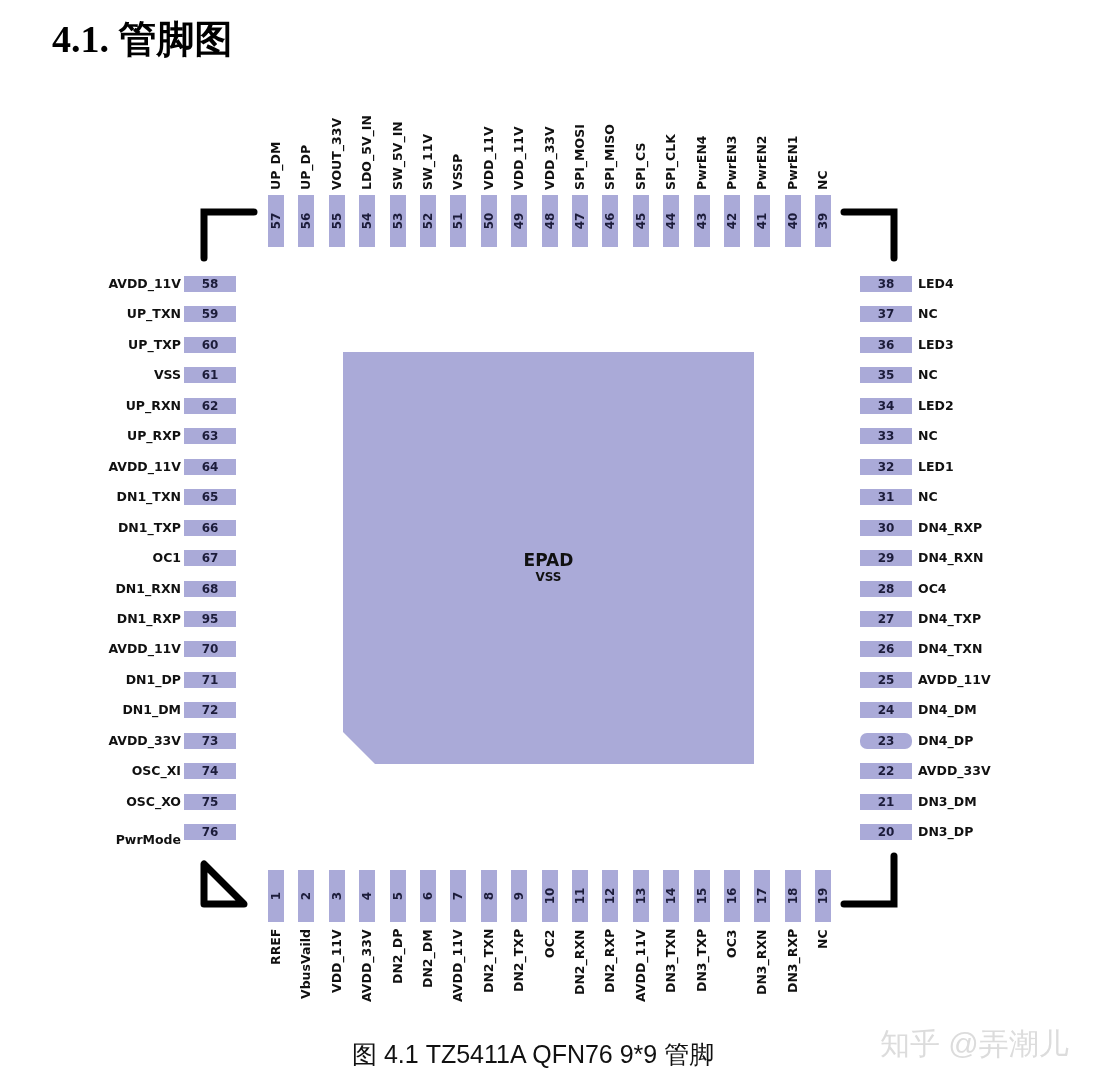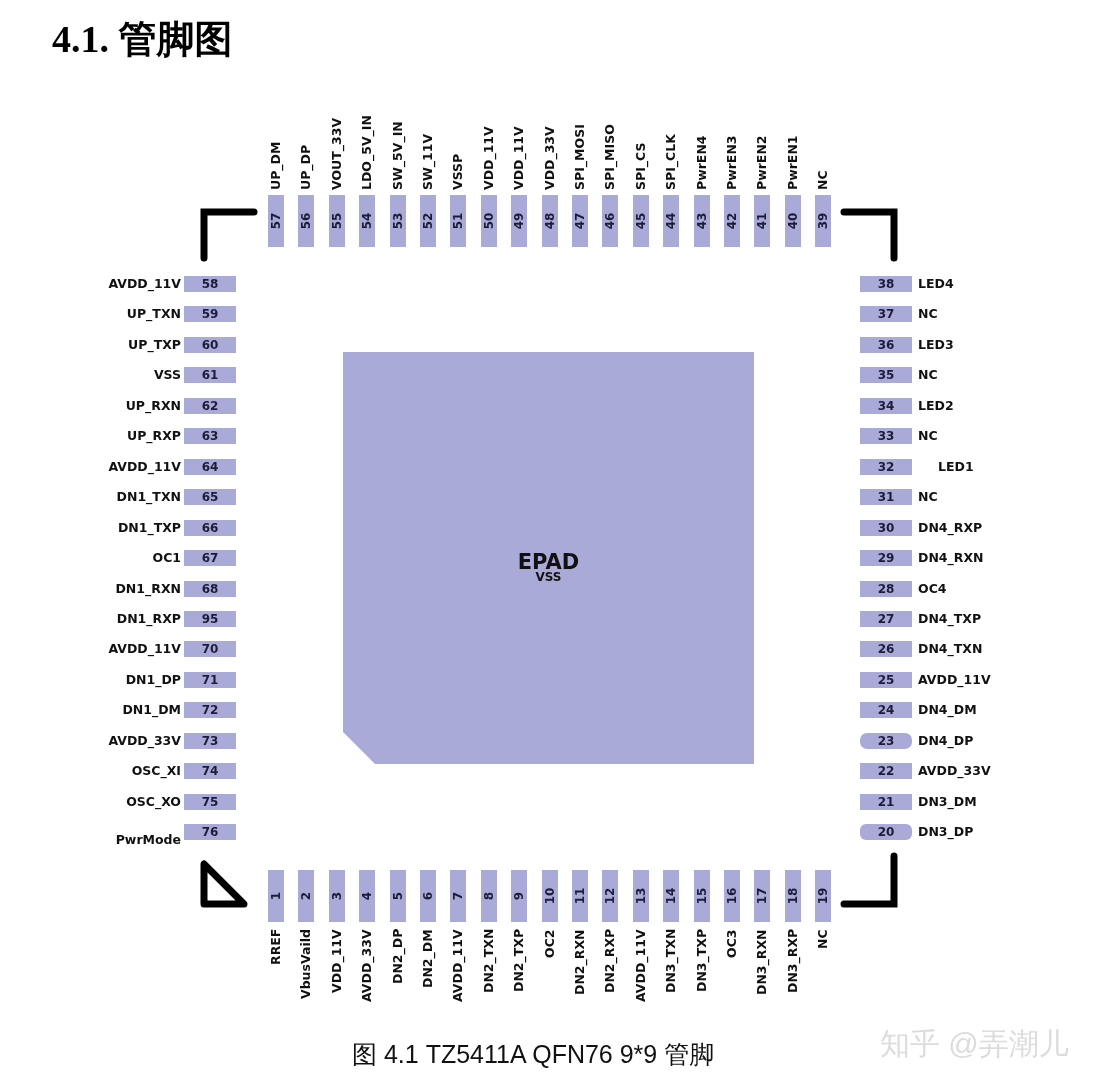--- a/index.html
+++ b/index.html
@@ -42,21 +42,21 @@
     <polyline points="6,6 56,6 56,52" fill="none" stroke="#000" stroke-width="7" stroke-linecap="round"></polyline>
   </svg>
   <svg class="corner" style="left:838px;top:850px" width="62" height="60">
     <polyline points="6,54 56,54 56,6" fill="none" stroke="#000" stroke-width="7" stroke-linecap="round"></polyline>
   </svg>
   <svg class="corner" style="left:198px;top:858px" width="54" height="52">
     <polygon points="6,6 6,46 46,46" fill="none" stroke="#000" stroke-width="7" stroke-linejoin="round"></polygon>
   </svg>
 
   <div class="epad">
-    <div class="epad-t" style="top:198px;font-size:21px;">EPAD</div>
+    <div class="epad-t" style="top:198px;font-size:17px;">EPAD</div>
     <div class="epad-t" style="top:218px;font-size:12px;">VSS</div>
   </div>
 
   <div id="pins-top">
       <div class="pad pad-v" style="left:268px;top:195px;">
         <span class="num">57</span>
       </div>
       <div class="lbl lbl-v" style="left:268px;top:190px;">UP_DM</div>
       <div class="pad pad-v" style="left:298.4px;top:195px;">
         <span class="num">56</span>
@@ -230,21 +230,21 @@
         <span class="num">34</span>
       </div>
       <div class="lbl lbl-right" style="left:918px;top:397.8px;">LED2</div>
       <div class="pad pad-h" style="left:860px;top:428.25px;">
         <span class="num">33</span>
       </div>
       <div class="lbl lbl-right" style="left:918px;top:428.25px;">NC</div>
       <div class="pad pad-h" style="left:860px;top:458.7px;">
         <span class="num">32</span>
       </div>
-      <div class="lbl lbl-right" style="left:938px;top:458.7px;">LED1</div>
+      <div class="lbl lbl-right" style="left:918px;top:458.7px;">LED1</div>
       <div class="pad pad-h" style="left:860px;top:489.15px;">
         <span class="num">31</span>
       </div>
       <div class="lbl lbl-right" style="left:918px;top:489.15px;">NC</div>
       <div class="pad pad-h" style="left:860px;top:519.6px;">
         <span class="num">30</span>
       </div>
       <div class="lbl lbl-right" style="left:918px;top:519.6px;">DN4_RXP</div>
       <div class="pad pad-h" style="left:860px;top:550.05px;">
         <span class="num">29</span>
@@ -275,21 +275,21 @@
       </div>
       <div class="lbl lbl-right" style="left:918px;top:732.75px;">DN4_DP</div>
       <div class="pad pad-h" style="left:860px;top:763.2px;">
         <span class="num">22</span>
       </div>
       <div class="lbl lbl-right" style="left:918px;top:763.2px;">AVDD_33V</div>
       <div class="pad pad-h" style="left:860px;top:793.65px;">
         <span class="num">21</span>
       </div>
       <div class="lbl lbl-right" style="left:918px;top:793.65px;">DN3_DM</div>
-      <div class="pad pad-h" style="left:860px;top:824.1px;border-radius:6px;">
+      <div class="pad pad-h" style="left:860px;top:824.1px;">
         <span class="num">20</span>
       </div>
       <div class="lbl lbl-right" style="left:918px;top:824.1px;">DN3_DP</div>
     </div>
   <div id="pins-bottom">
       <div class="pad pad-v" style="left:268px;top:870px;">
         <span class="num">1</span>
       </div>
       <div class="lbl lbl-v" style="left: 268px; top: 965px;">RREF</div>
       <div class="pad pad-v" style="left:298.4px;top:870px;">

